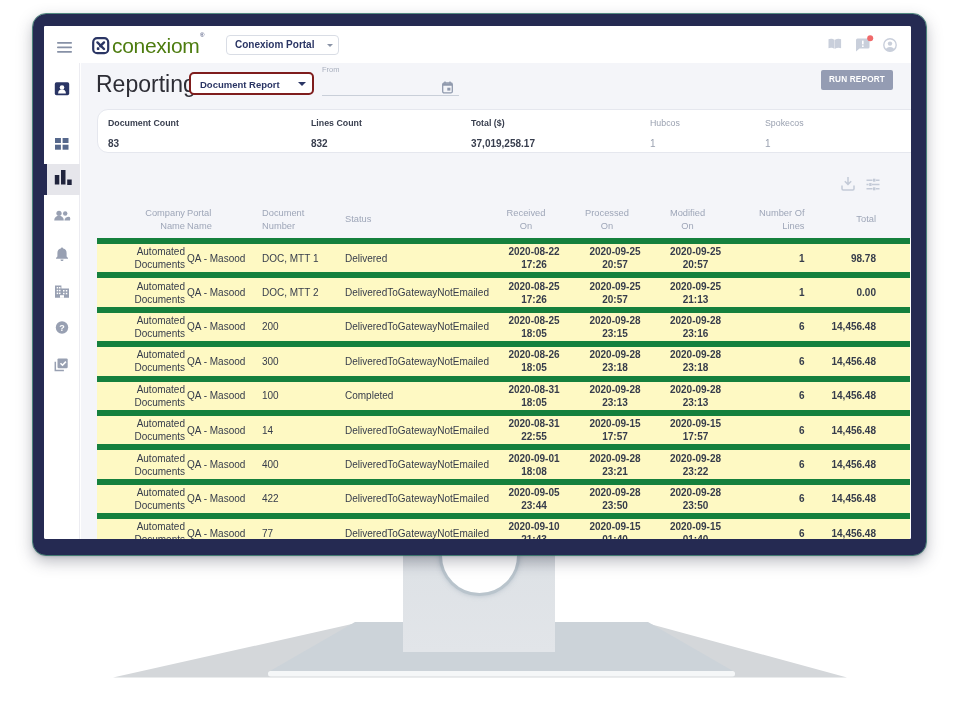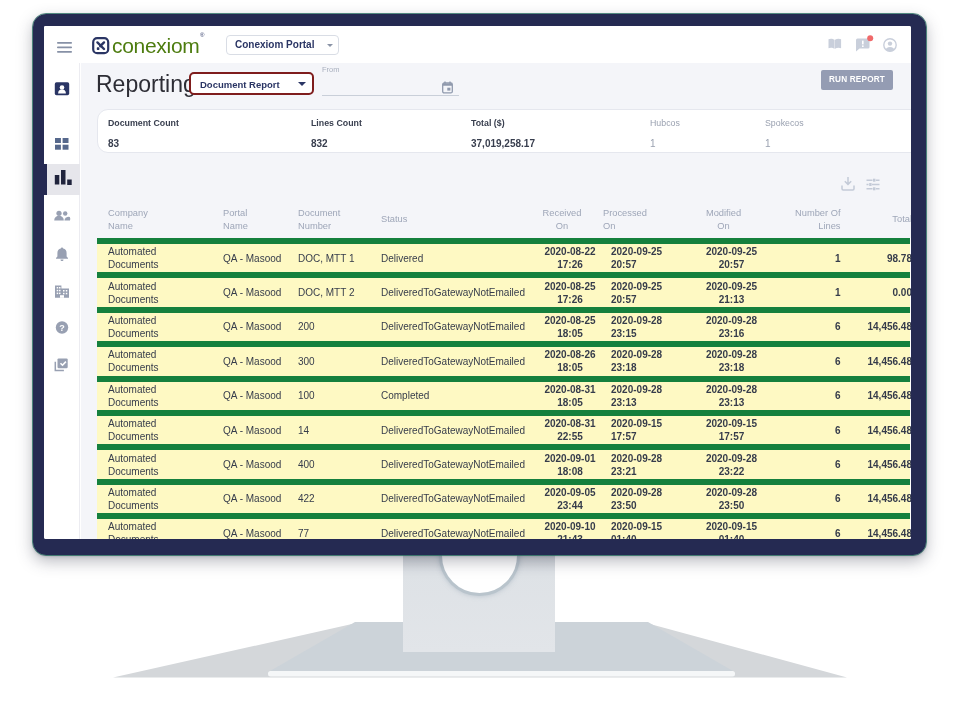--- a/index.html
+++ b/index.html
@@ -45,26 +45,26 @@
   .clab { position:absolute; top:7.5px; font-size:8.8px; font-weight:700; color:#3a4050; }
   .cval { position:absolute; top:28px; font-size:10px; font-weight:700; color:#383e4e; }
   .graytx { color:#9aa1b0 !important; font-weight:400 !important; }
   #tbl { position:absolute; left:53px; top:176px; width:813px; }
   .hrow { display:flex; color:#9ea6b8; font-size:9.3px; font-weight:400; height:36px; align-items:center; }
   .hrow .cell { line-height:13.5px; }
   .trow { display:flex; background:#fef9c3; border-top:6px solid #15803d; height:34.4px; align-items:center; color:#363c4b; font-size:10px; }
   .trow .c5, .trow .c6, .trow .c7, .trow .c8, .trow .c9 { font-weight:700; }
   .hrow .c5, .hrow .c6, .hrow .c7 { position:relative; left:-8px; }
   .cell { flex:none; }
-  .c1 { width:88px; padding-left:11px; }
-  .c2 { width:75px; padding-left:2px;margin-left:36px; }
+  .c1 { width:88px; padding-left:11px;text-align:right; }
+  .c2 { width:75px; padding-left:2px; }
   .c3 { width:83px; padding-left:2px; }
   .c4 { width:150px; padding-left:2px; }
   .c5 { width:82px; text-align:center; }
-  .c6 { width:80px; }
+  .c6 { width:80px; text-align:center; }
   .c7 { width:81px; text-align:center; }
   .c8 { width:73px; text-align:right; padding-right:4.5px; }
   .c9 { width:101px; text-align:right; padding-right:34px; }
   .two { line-height:13px; }
   .trow:last-child { height:34.4px; }
   #tblbg { position:absolute; left:53px; top:212px; width:814px; height:301px; background:#fff; }
   #screen > div, #screen > svg { z-index:1; }
 </style>
 </head>
 <body>

